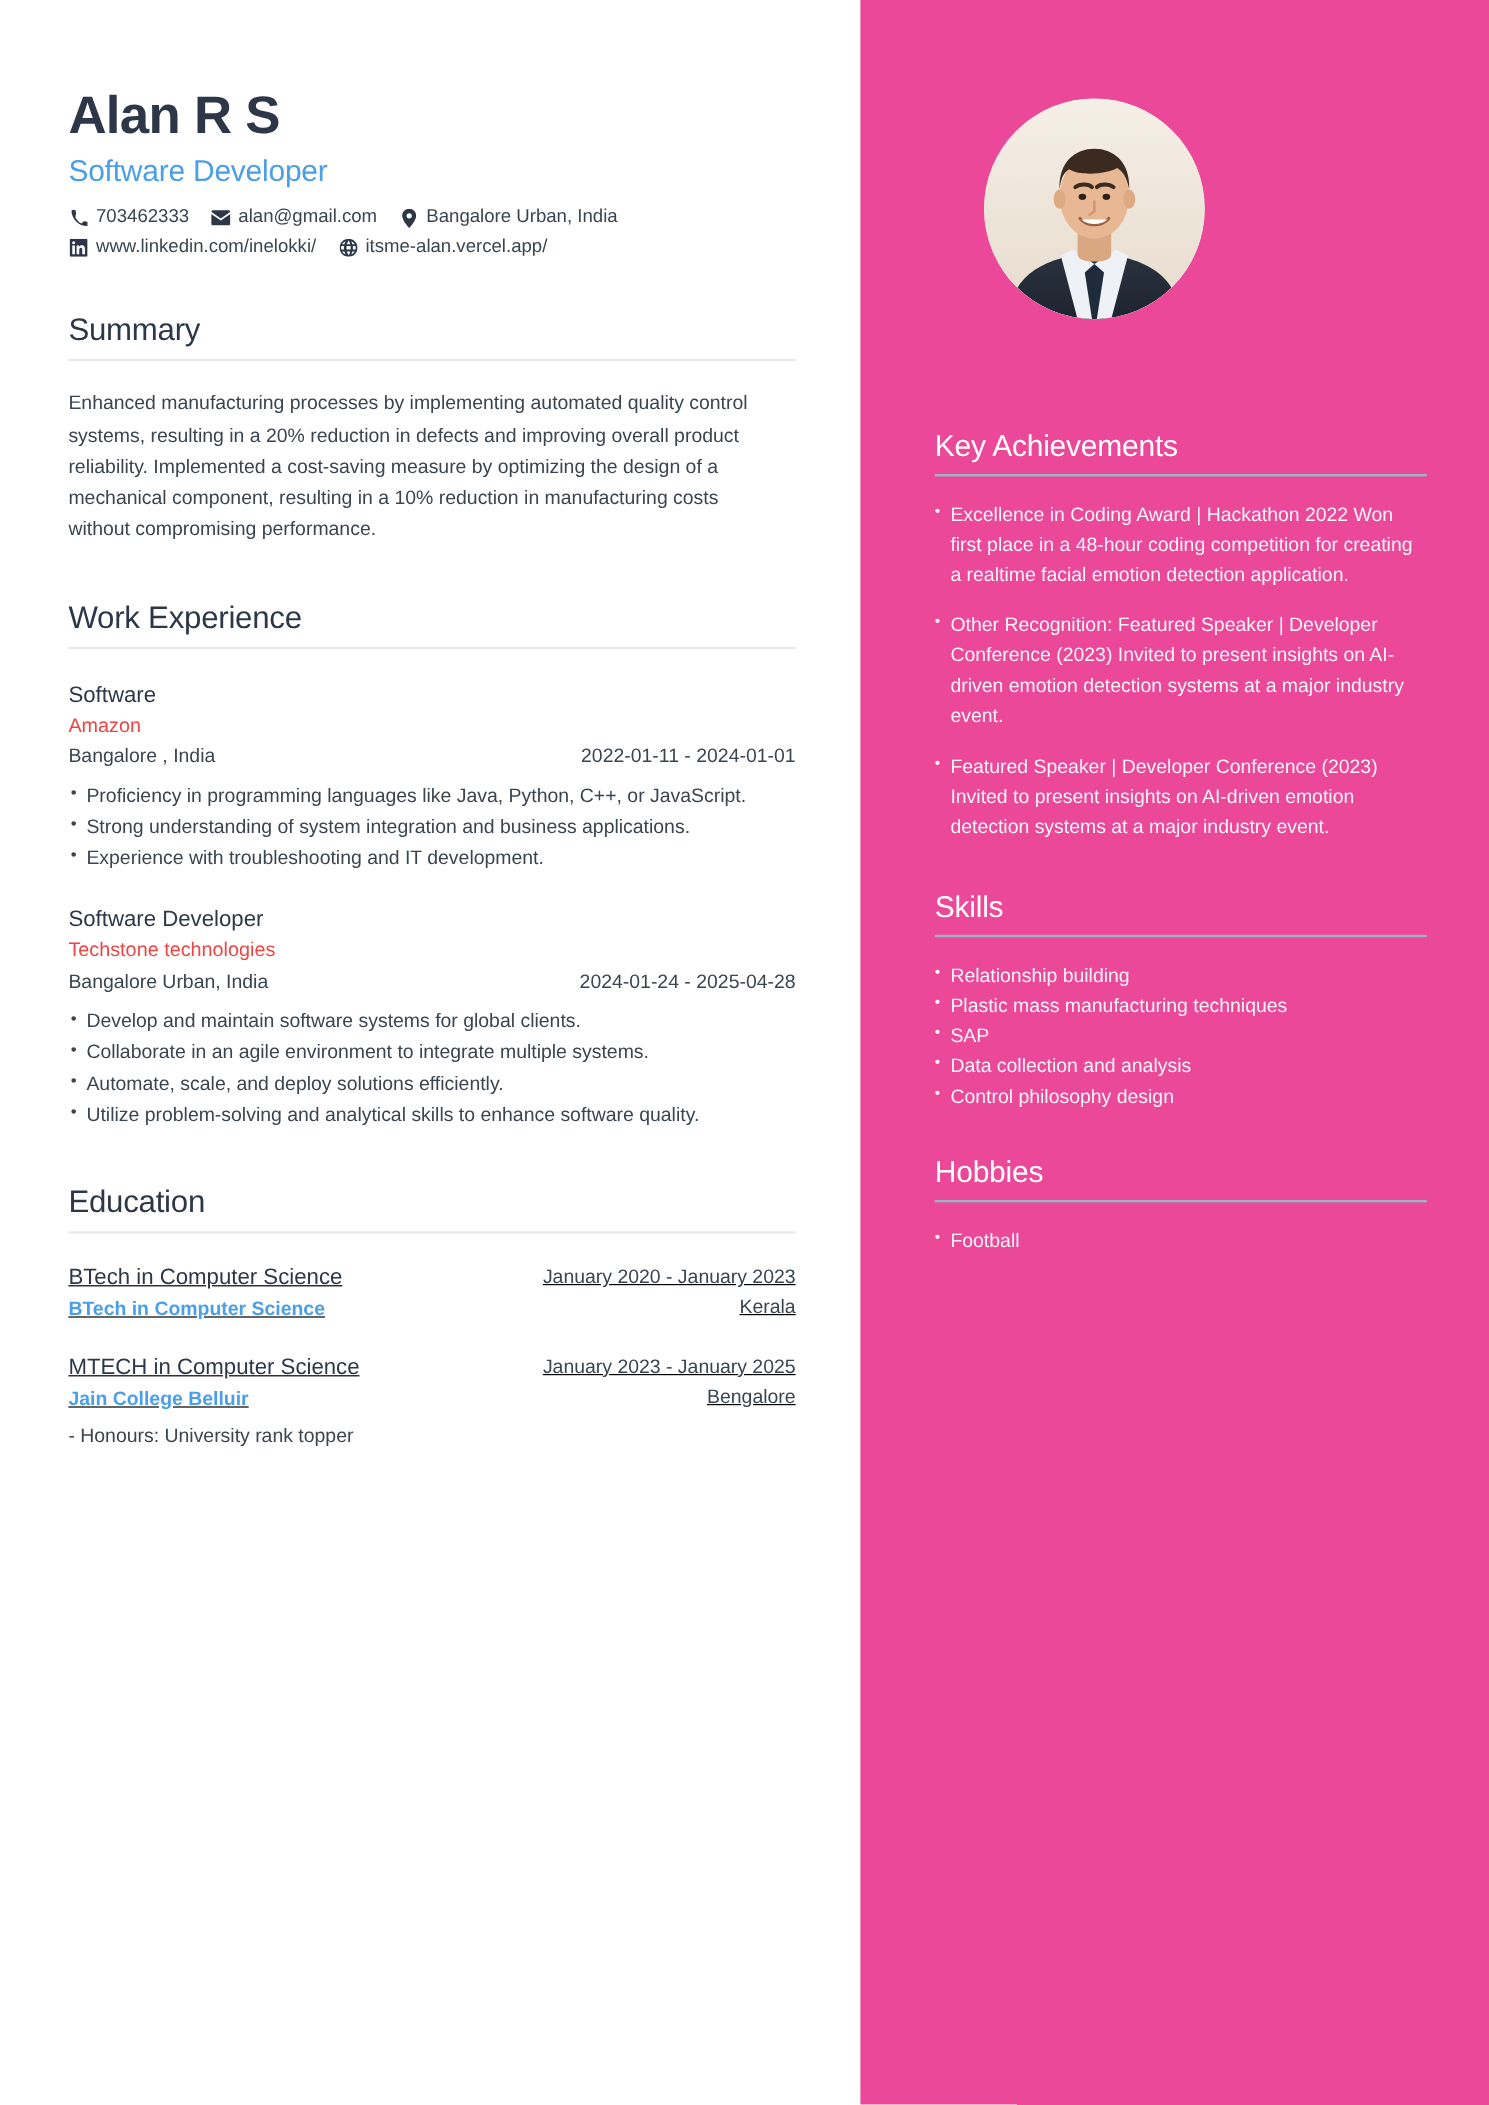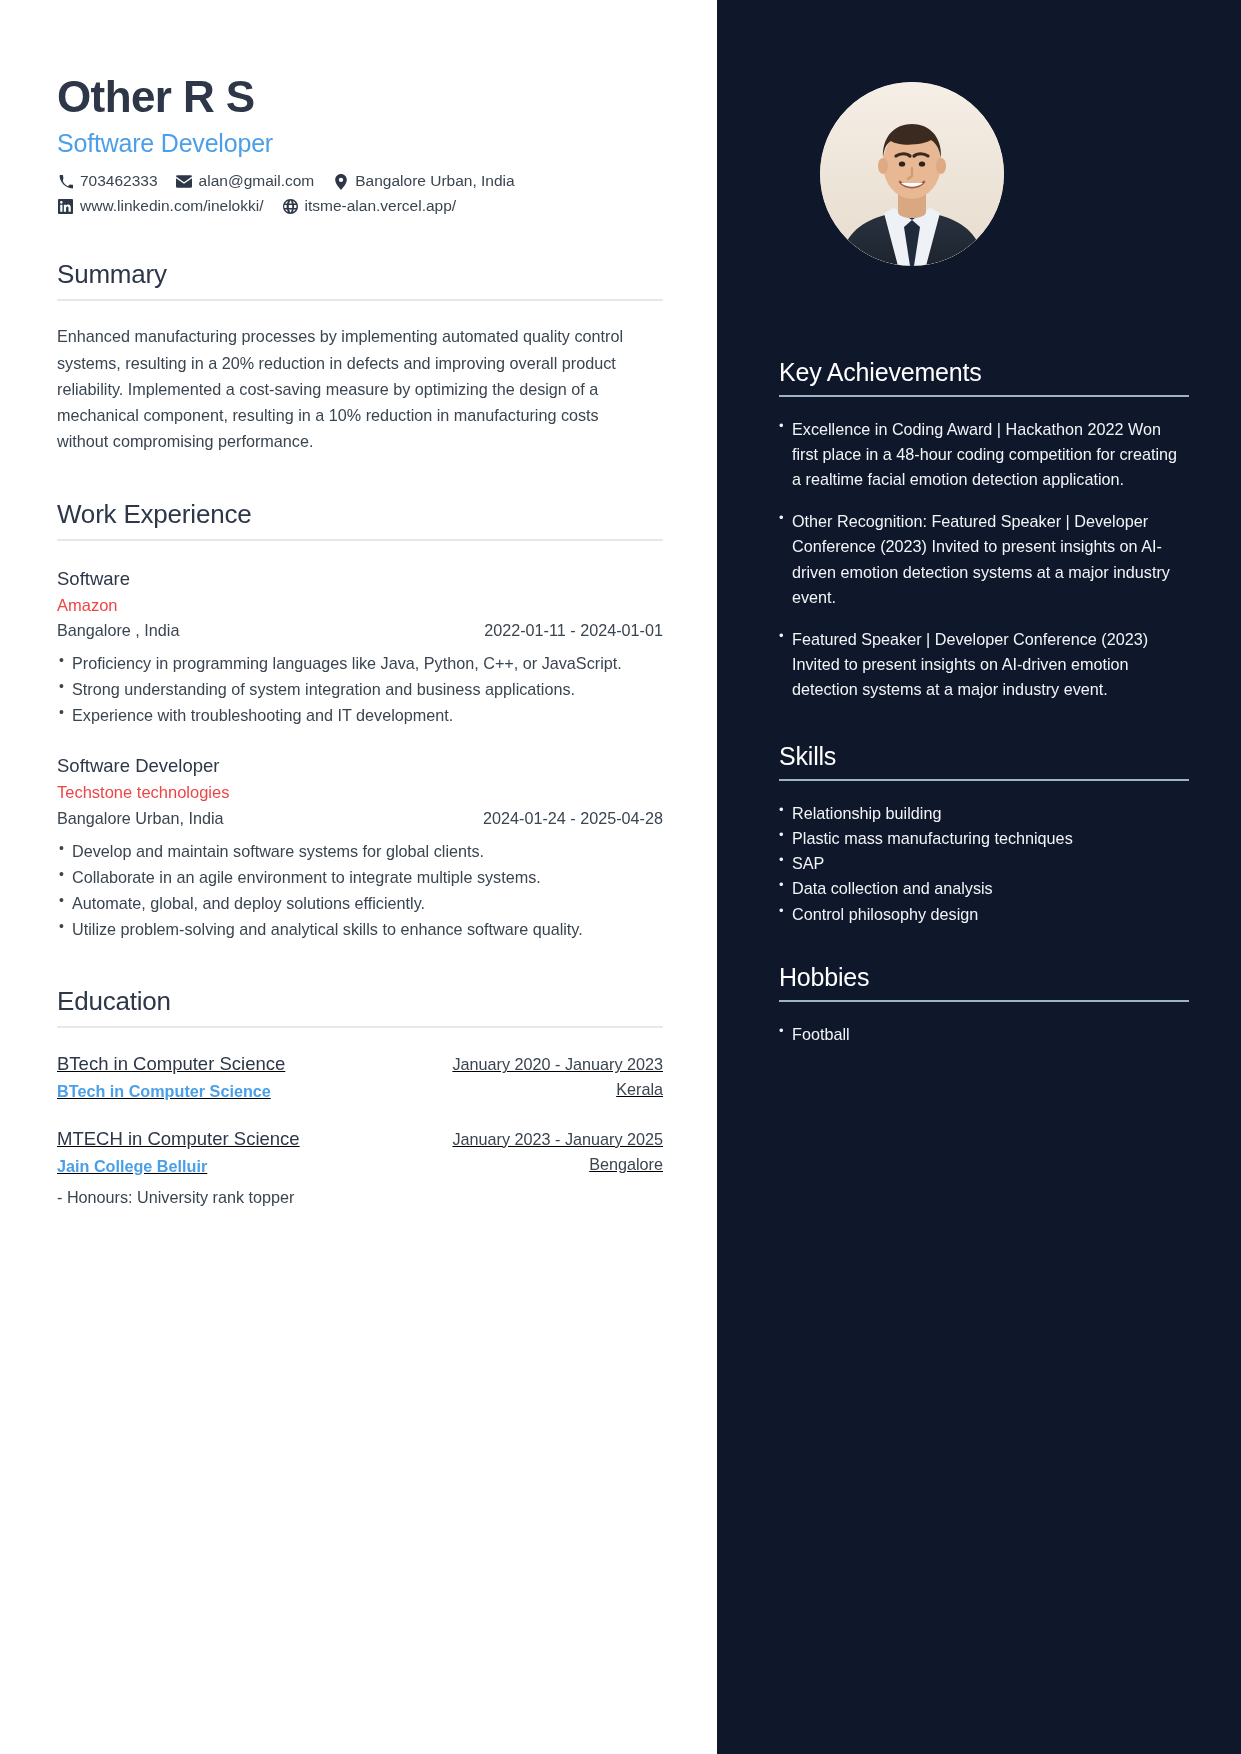--- a/index.html
+++ b/index.html
@@ -169,21 +169,21 @@
   .edu-note {
     font-size: 16.2px;
     color: #3a4550;
     margin-top: 9px;
     line-height: 1.4;
   }
 
   
   .right-col {
     width: 524px;
-    background: #0f172a;
+    background: #ec4899;
     position: relative;
     padding: 0 52px 40px 62px;
   }
 
   .avatar-wrap {
     position: absolute;
     top: 82px;
     left: 103px;
     width: 184px;
     height: 184px;
@@ -232,21 +232,21 @@
   .side-section.gap-lg { margin-top: 40px; }
   .side-section.gap-md { margin-top: 36px; }
 </style>
 </head>
 <body>
 
 <div class="page">
 
   <div class="left-col">
 
-    <h1 class="name">Other R S</h1>
+    <h1 class="name">Alan R S</h1>
     <div class="job-title">Software Developer</div>
 
     <div class="contact-rows">
       <span class="contact-line">
         <span class="contact-item">
           <span class="ci-icon">
             <svg width="14" height="14" viewBox="0 0 24 24" fill="currentColor">
                 <path d="M6.6 10.8c1.9 3.7 4.9 6.7 8.6 8.6l2.9-2.9c.4-.4.9-.5 1.3-.3 1.2.4 2.5.6 3.9.6.6 0 1 .4 1 1V22c0 .6-.4 1-1 1C11.4 23 1 12.6 1 .99 1 .4 1.5 0 2.1 0H6c.6 0 1 .4 1 1 0 1.3.2 2.6.6 3.9.1.4 0 .9-.3 1.3L6.6 10.8z"></path>
               </svg>
           </span>
@@ -314,21 +314,21 @@
       <div class="job">
         <div class="job-role">Software Developer</div>
         <div class="job-company">Techstone technologies</div>
         <div class="job-meta">
           <span>Bangalore Urban, India</span>
           <span class="dates">2024-01-24 - 2025-04-28</span>
         </div>
         <ul class="bullets">
           <li>Develop and maintain software systems for global clients.</li>
           <li>Collaborate in an agile environment to integrate multiple systems.</li>
-          <li>Automate, global, and deploy solutions efficiently.</li>
+          <li>Automate, scale, and deploy solutions efficiently.</li>
           <li>Utilize problem-solving and analytical skills to enhance software quality.</li>
         </ul>
       </div>
     </div>
 
     <div class="section">
       <div class="sec-head">Education</div>
 
       <div class="edu">
         <div class="edu-left">

